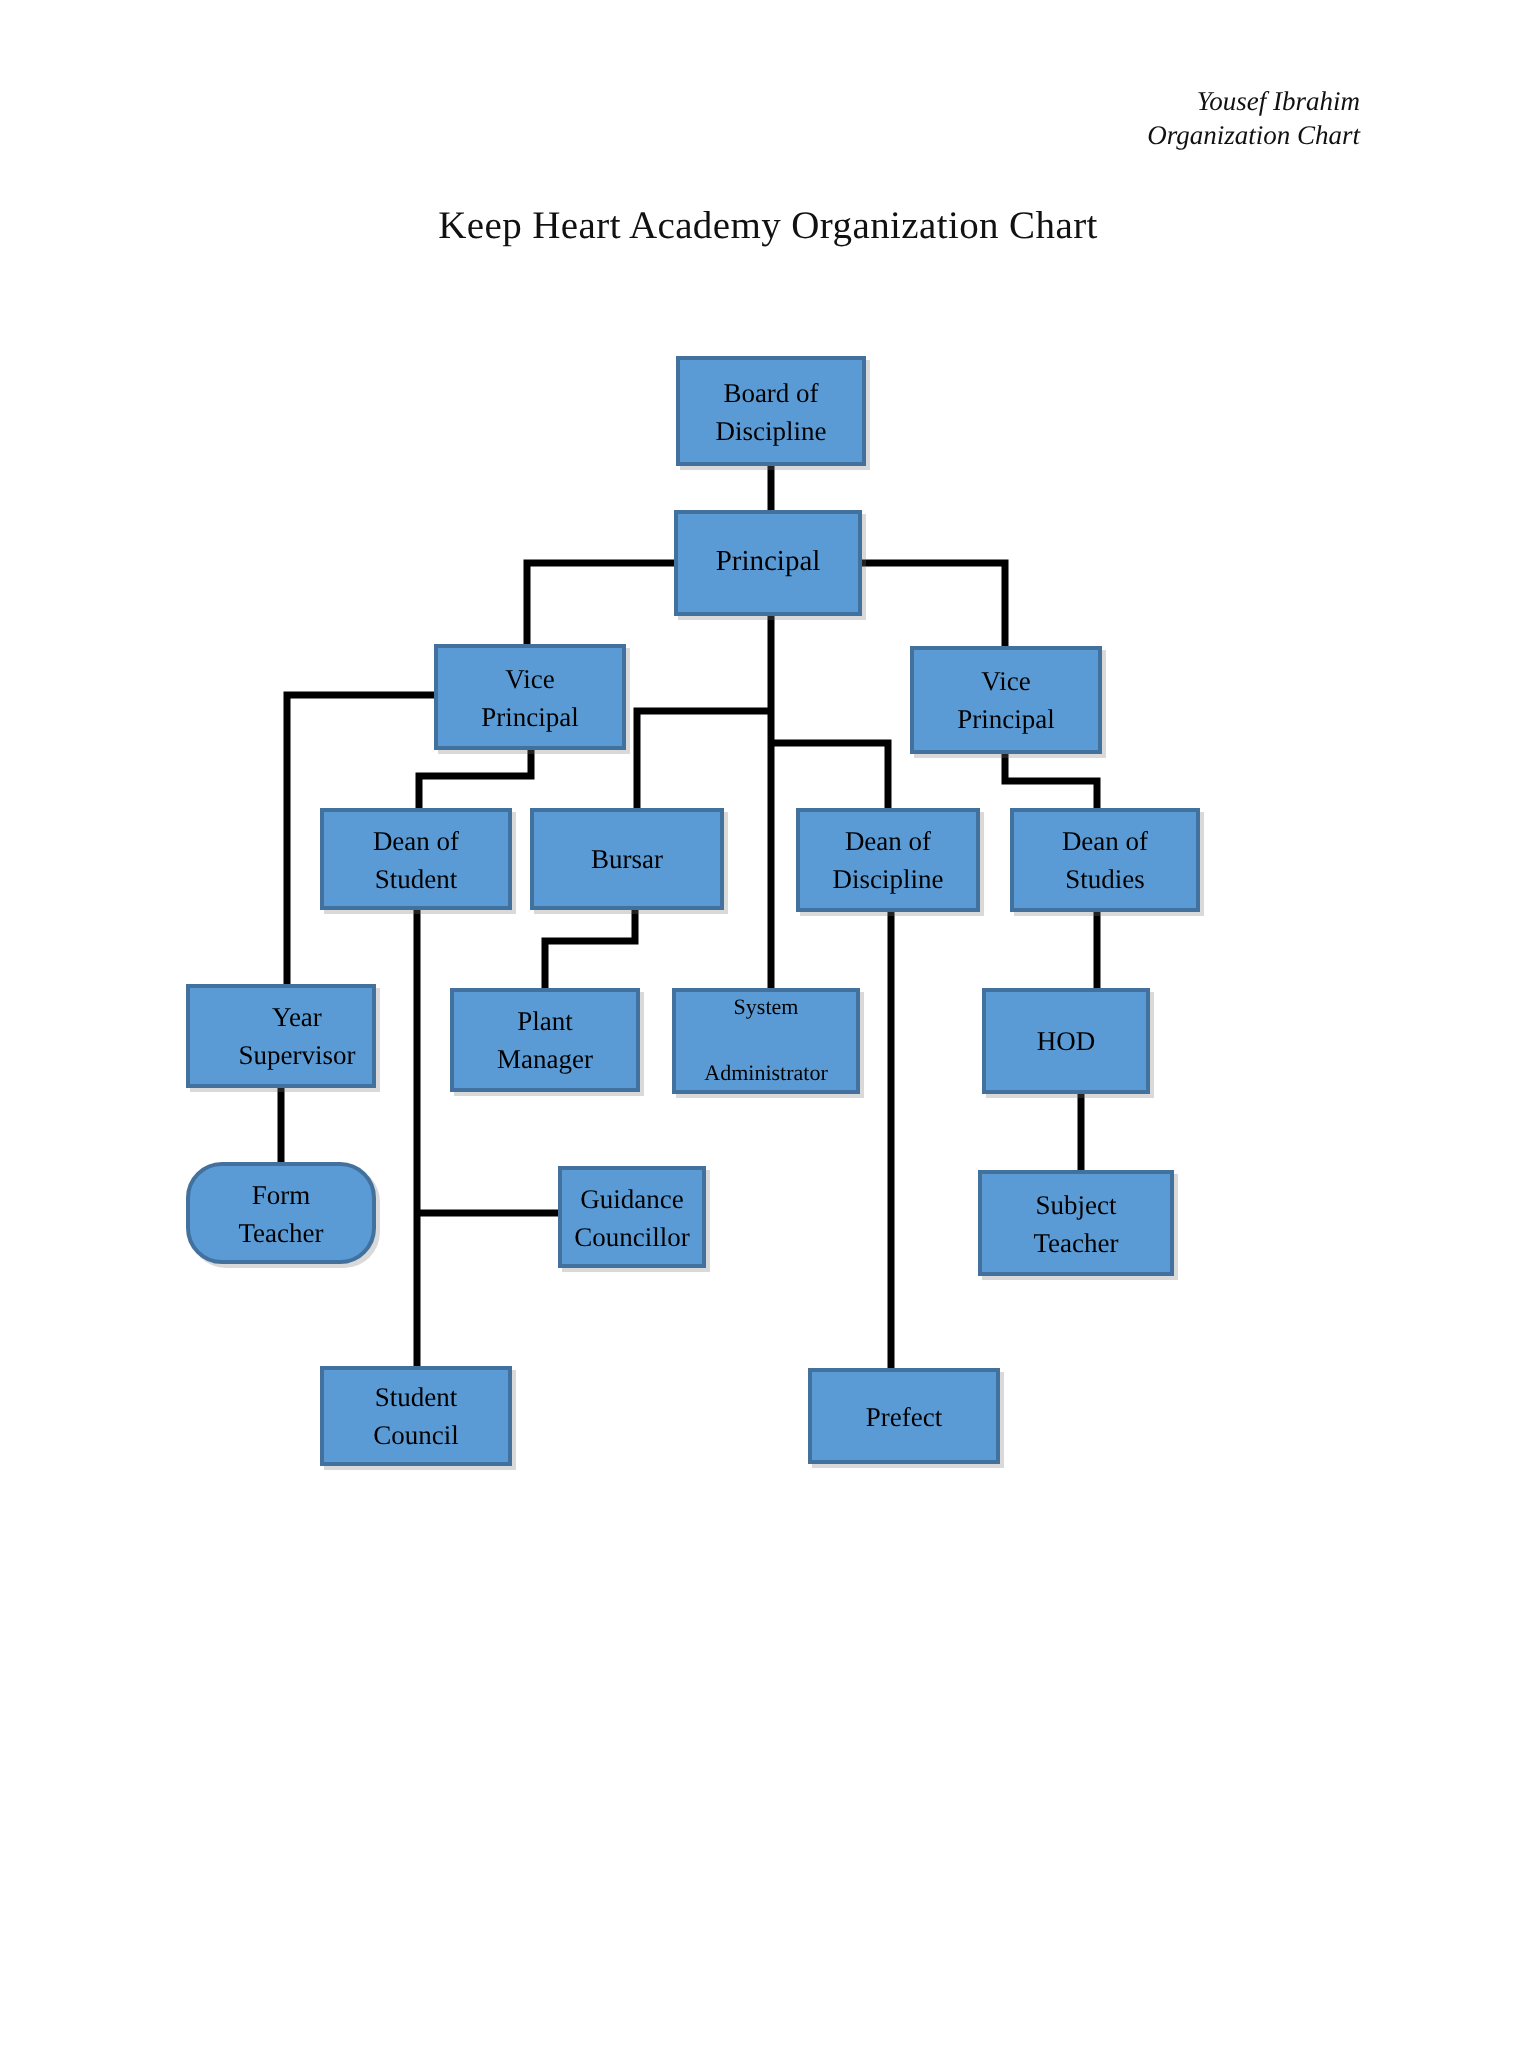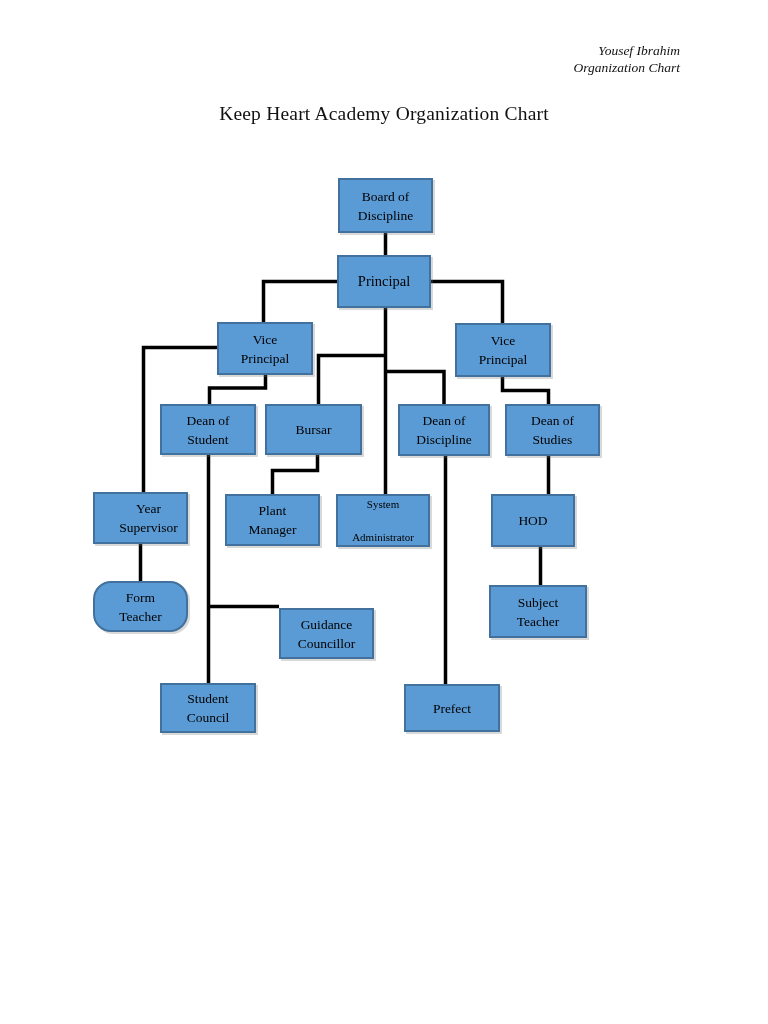--- a/index.html
+++ b/index.html
@@ -69,21 +69,21 @@
   #box-vp-right { left: 455px; top: 323px; width: 96px; height: 54px; }
   #box-dean-student { left: 160px; top: 404px; width: 96px; height: 51px; }
   #box-bursar { left: 265px; top: 404px; width: 97px; height: 51px; }
   #box-dean-discipline { left: 398px; top: 404px; width: 92px; height: 52px; }
   #box-dean-studies { left: 505px; top: 404px; width: 95px; height: 52px; }
   #box-year-supervisor { left: 93px; top: 492px; width: 95px; height: 52px; padding-left: 16px; }
   #box-plant-manager { left: 225px; top: 494px; width: 95px; height: 52px; }
   #box-system-admin { left: 336px; top: 494px; width: 94px; height: 53px; font-size: 11px; line-height: 16px; justify-content: space-between; }
   #box-hod { left: 491px; top: 494px; width: 84px; height: 53px; }
   #box-form-teacher { left: 93px; top: 581px; width: 95px; height: 51px; border-radius: 18px; }
-  #box-guidance { left: 279px; top: 608px; width: 95px; height: 51px; }
+  #box-guidance { left: 279px; top: 583px; width: 74px; height: 51px; }
   #box-subject-teacher { left: 489px; top: 585px; width: 98px; height: 53px; }
   #box-student-council { left: 160px; top: 683px; width: 96px; height: 50px; }
   #box-prefect { left: 404px; top: 684px; width: 96px; height: 48px; }
 </style>
 </head>
 <body>
 
 <div id="page">
 
   <div id="doc-header">

